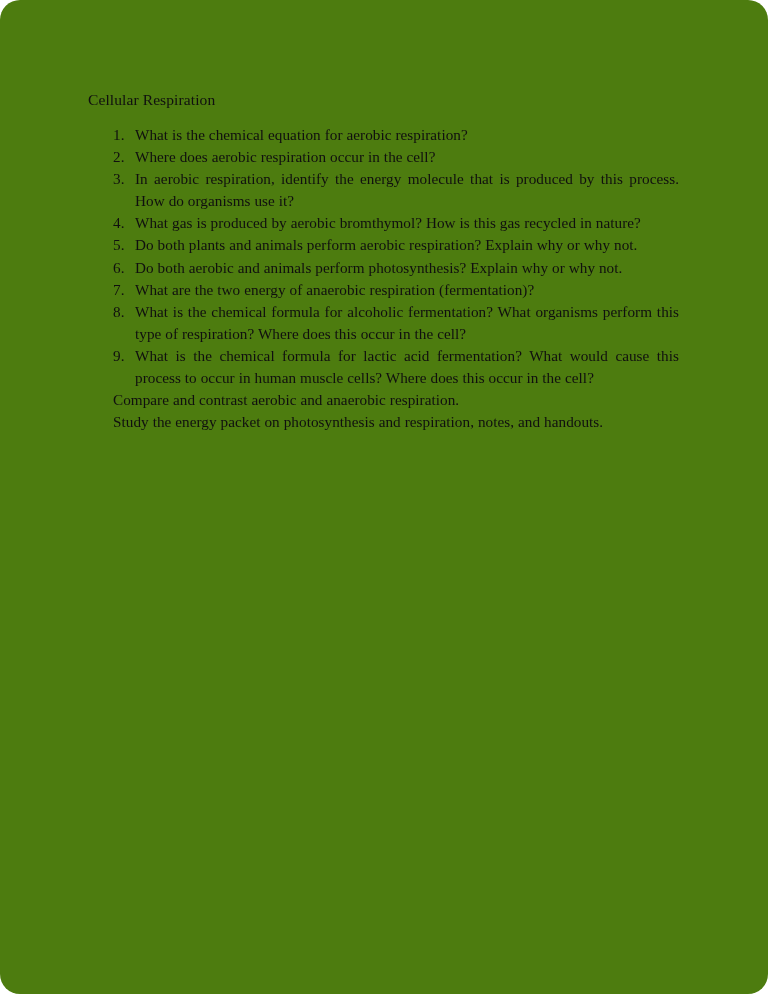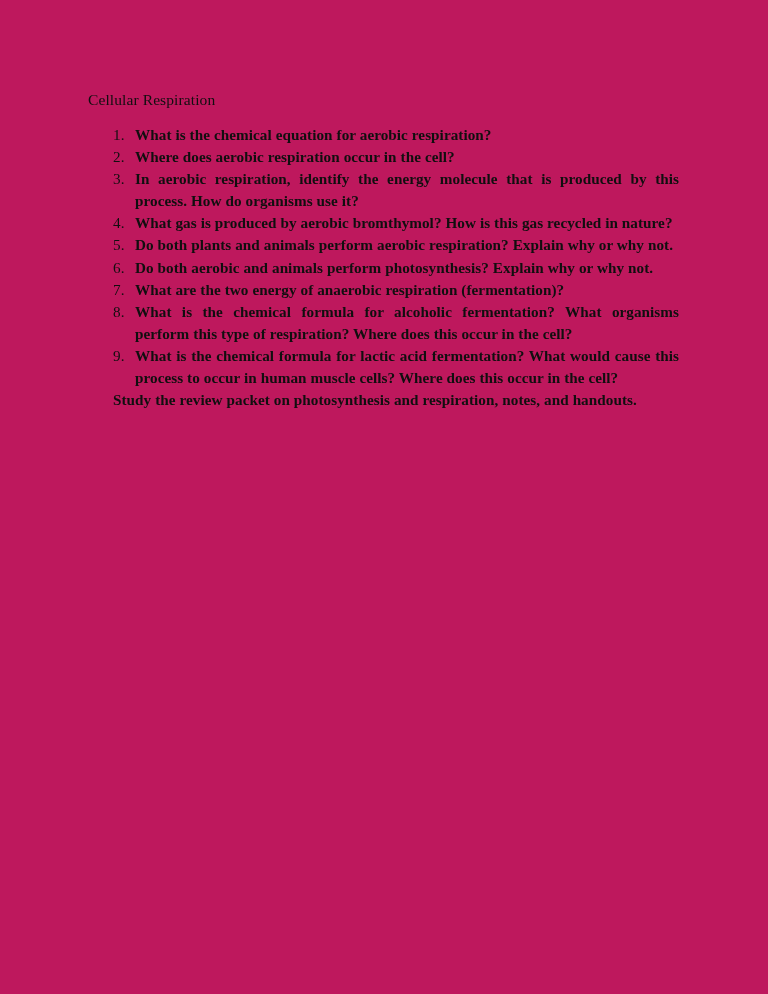--- a/index.html
+++ b/index.html
@@ -15,21 +15,22 @@
     font-family: "Liberation Serif", "DejaVu Serif", serif;
     color: #100f0f;
     overflow: hidden;
   }
 
   .page {
     position: absolute;
     top: 0; left: 0;
     width: 768px;
     height: 994px;
-    background: #be185d;
+    background: #4d7c0f;
+    border-radius: 20px;
   }
 
   
   .doc-title {
     position: absolute;
     left: 88px;
     top: 89px;
     font-size: 15.5px;
     line-height: 22px;
     letter-spacing: 0.1px;
@@ -66,21 +67,20 @@
     top: 0;
     width: 44px;
     text-align: left;
     font-size: 15.2px;
     line-height: 22.1px;
     white-space: pre;
   }
 
   .q-text {
     display: block;
-    font-weight: bold;
   }
 
   
   .q-item.wide {
     padding-left: 47px;
   }
   .q-item.wide .q-text {
     text-indent: -22px;
   }
 </style>
@@ -122,17 +122,20 @@
       </li>
       <li class="q-item">
         <span class="q-num">8.</span>
         <span class="q-text">What is the chemical formula for alcoholic fermentation?  What organisms perform this type of respiration?  Where does this occur in the cell?</span>
       </li>
       <li class="q-item">
         <span class="q-num">9.</span>
         <span class="q-text">What is the chemical formula for lactic acid fermentation?  What would cause this process to occur in human muscle cells?  Where does this occur in the cell?</span>
       </li>
       <li class="q-item wide">
-        <span class="q-text">Study the review packet on photosynthesis and respiration, notes, and handouts.</span>
+        <span class="q-text">Compare and contrast aerobic and anaerobic respiration.</span>
+      </li>
+      <li class="q-item wide">
+        <span class="q-text">Study the energy packet on photosynthesis and respiration, notes, and handouts.</span>
       </li>
     </ol>
 
 </div>
 
 </body></html>

